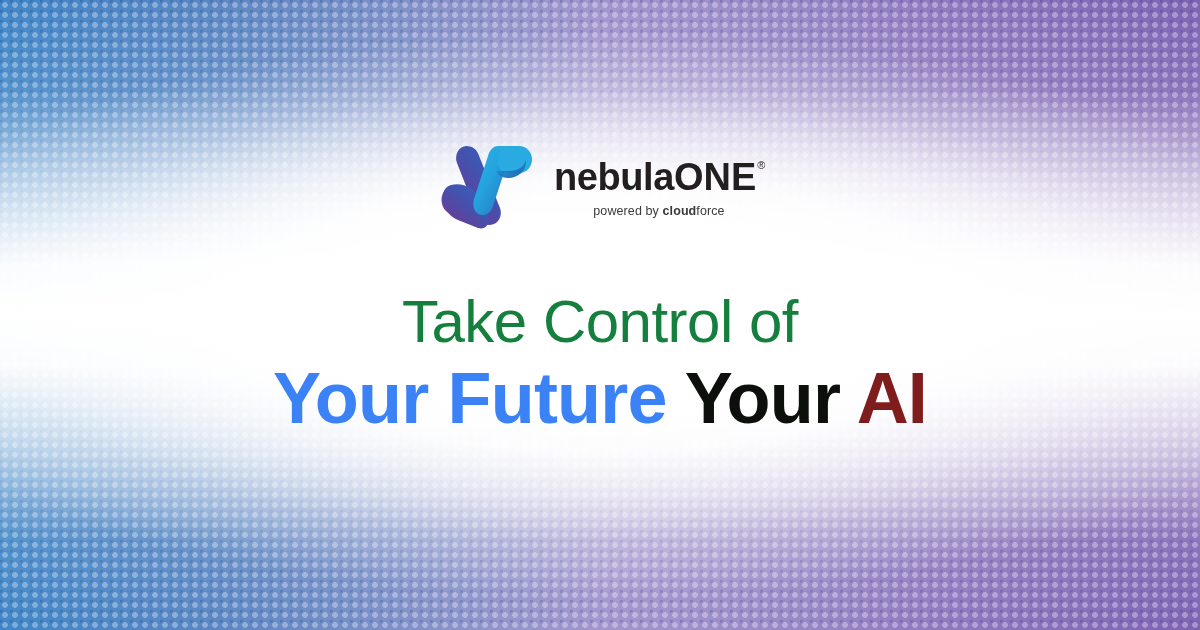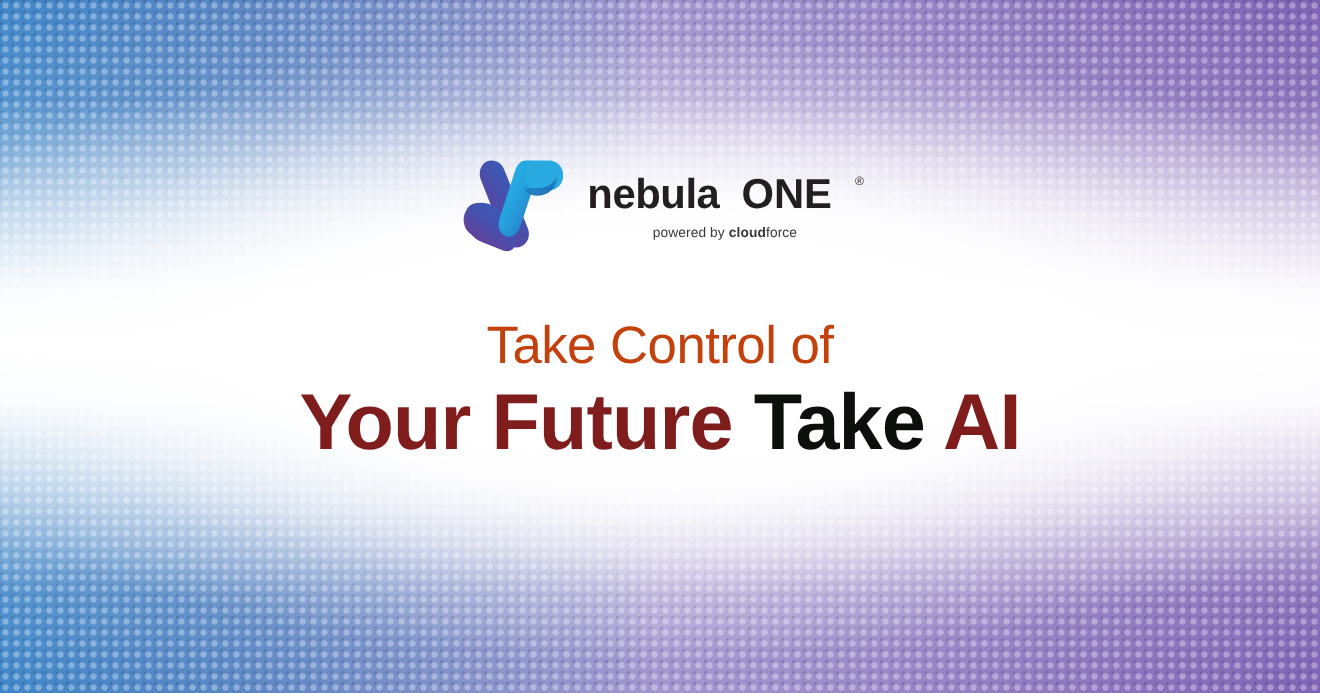--- a/index.html
+++ b/index.html
@@ -122,21 +122,20 @@
   }
 
   .wordmark {
     font-size: 38px;
     line-height: 1;
     color: #231f20;
     letter-spacing: -0.4px;
     white-space: nowrap;
     display: flex;
     align-items: flex-start;
-    gap: 20px;
   }
   .wordmark .wm-bold { font-weight: 700; }
   .wordmark .wm-light { font-weight: 700; letter-spacing: 0px; }
   .wordmark .wm-reg {
     font-size: 11px;
     line-height: 1;
     position: relative;
     top: 2px;
     left: 1px;
     font-weight: 400;
@@ -156,32 +155,32 @@
   .headline {
     margin-top: 56px;
     text-align: center;
     line-height: 1.13;
     white-space: nowrap;
   }
   .headline-line {
     display: block;
   }
   .hl-line1 {
-    font-size: 48px;
+    font-size: 60px;
     font-weight: 400;
-    color: #c2410c;
+    color: #15803d;
     letter-spacing: -0.5px;
   }
   .hl-line2 {
     font-size: 72px;
     font-weight: 700;
     letter-spacing: -0.8px;
     margin-top: 2px;
   }
-  .hl-blue  { color: #7f1d1d; margin-top: 32px; }
+  .hl-blue  { color: #3b82f6; margin-top: 32px; }
   .hl-black { color: #0d0f0c; }
   .hl-cyan  { color: #7f1d1d; }
 </style>
 </head>
 <body>
 
 <div class="banner">
 
   <div class="bg-color"></div>
   <div class="bg-dots-dark"></div>
@@ -233,17 +232,17 @@
           <span class="wm-reg">®</span>
         </div>
         <div class="tagline">
           <span>powered by </span><span class="tg-bold">cloud</span><span>force</span>
         </div>
       </div>
     </div>
 
     <div class="headline">
       <span class="headline-line hl-line1">Take Control of</span>
-      <span class="headline-line hl-line2"><span class="hl-blue">Your Future</span><span class="hl-black"> Take </span><span class="hl-cyan">AI</span></span>
+      <span class="headline-line hl-line2"><span class="hl-blue">Your Future</span><span class="hl-black"> Your </span><span class="hl-cyan">AI</span></span>
     </div>
 
   </div>
 </div>
 
 </body></html>

